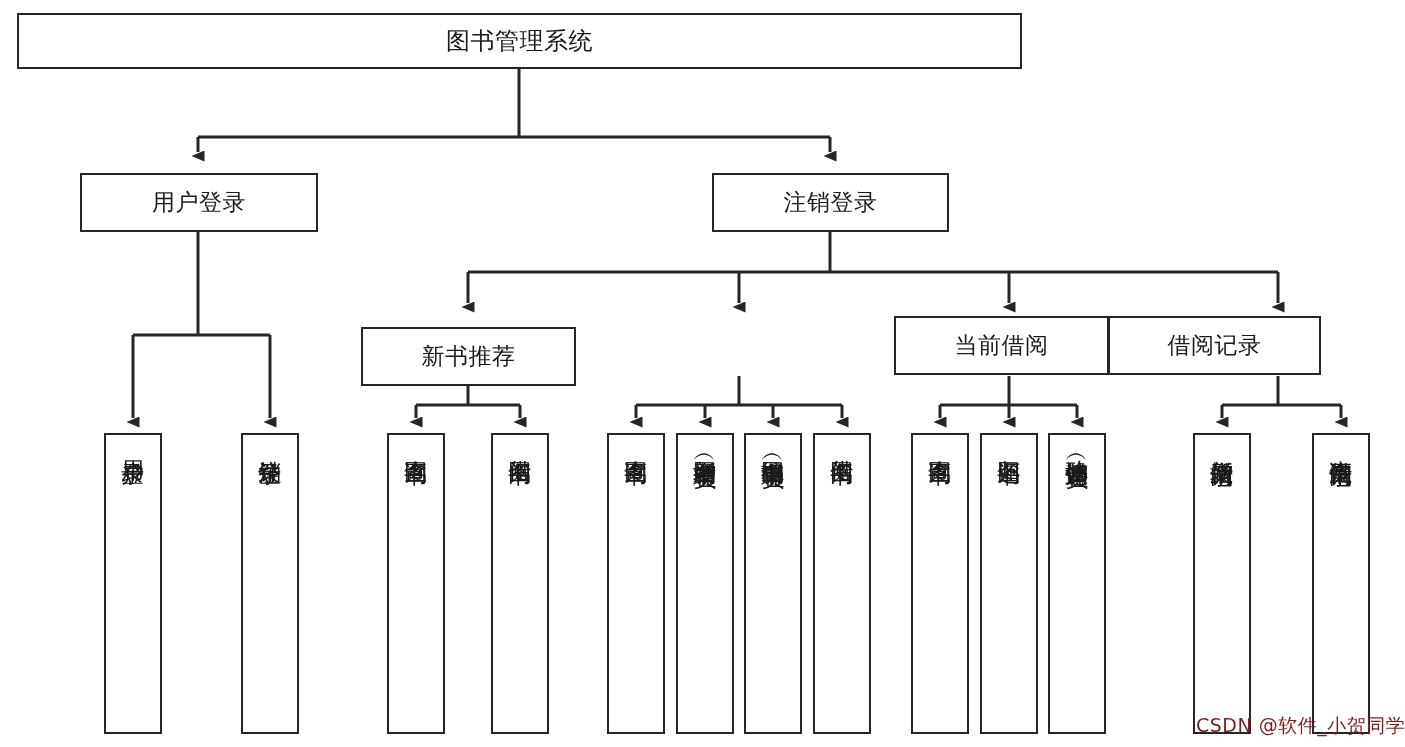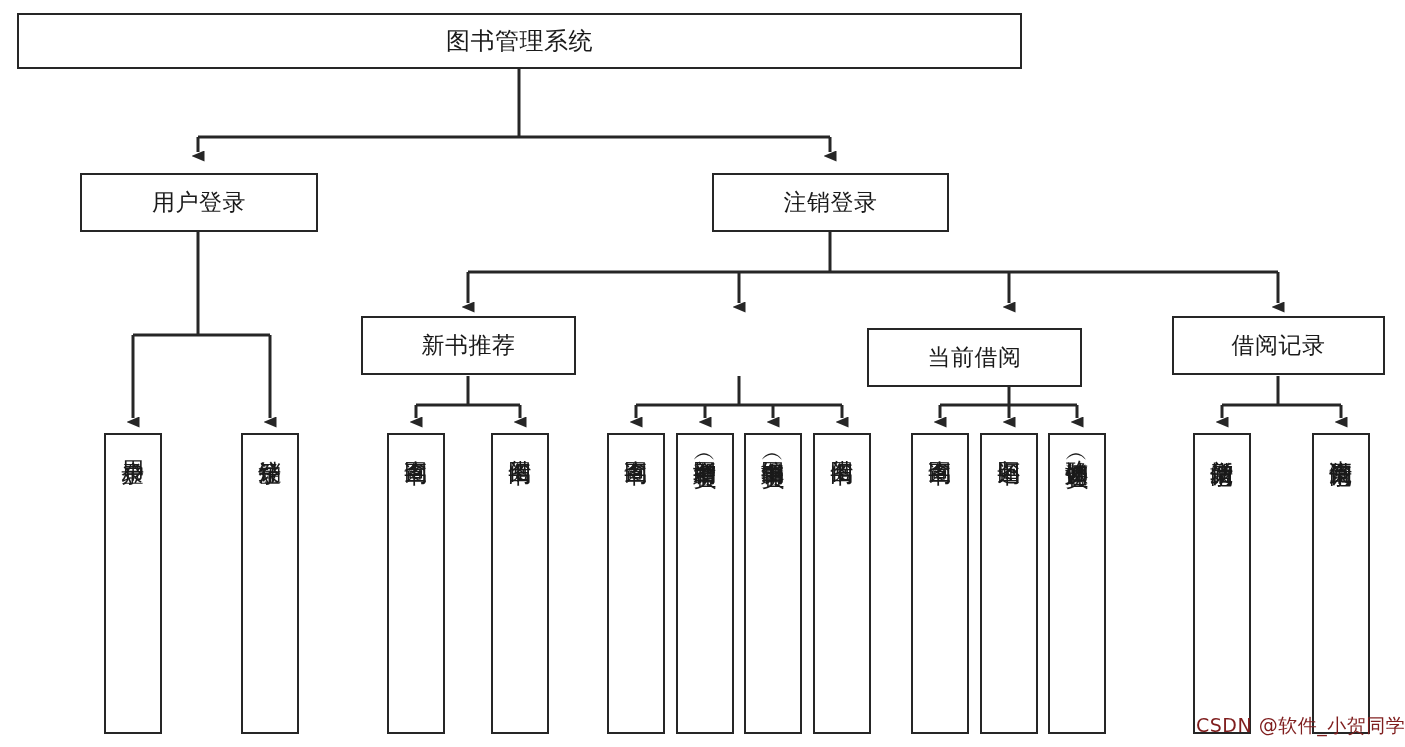--- a/index.html
+++ b/index.html
@@ -129,30 +129,30 @@
   </div>
 
   <div class="node horizontal" style="left:80px; top:173px; width:238px; height:59px;">
     <span>用户登录</span>
   </div>
 
   <div class="node horizontal" style="left:712px; top:173px; width:237px; height:59px;">
     <span>注销登录</span>
   </div>
 
-  <div class="node horizontal" style="left:361px; top:316px; width:215px; height:59px;">
+  <div class="node horizontal" style="left:361px; top:327px; width:215px; height:59px;">
     <span>新书推荐</span>
   </div>
 
 
-  <div class="node horizontal" style="left:867px; top:316px; width:215px; height:59px;margin-top:12px;">
+  <div class="node horizontal" style="left:894px; top:316px; width:215px; height:59px;">
     <span>当前借阅</span>
   </div>
 
-  <div class="node horizontal" style="left:1172px; top:316px; width:213px; height:59px;">
+  <div class="node horizontal" style="left:1108px; top:316px; width:213px; height:59px;">
     <span>借阅记录</span>
   </div>
 
   <div class="node leaf" style="left:104px; top:433px; width:58px; height:301px;">
     <span class="vlabel">用户登录</span>
   </div>
 
   <div class="node leaf" style="left:241px; top:433px; width:58px; height:301px;">
     <span class="vlabel">注销登录</span>
   </div>

